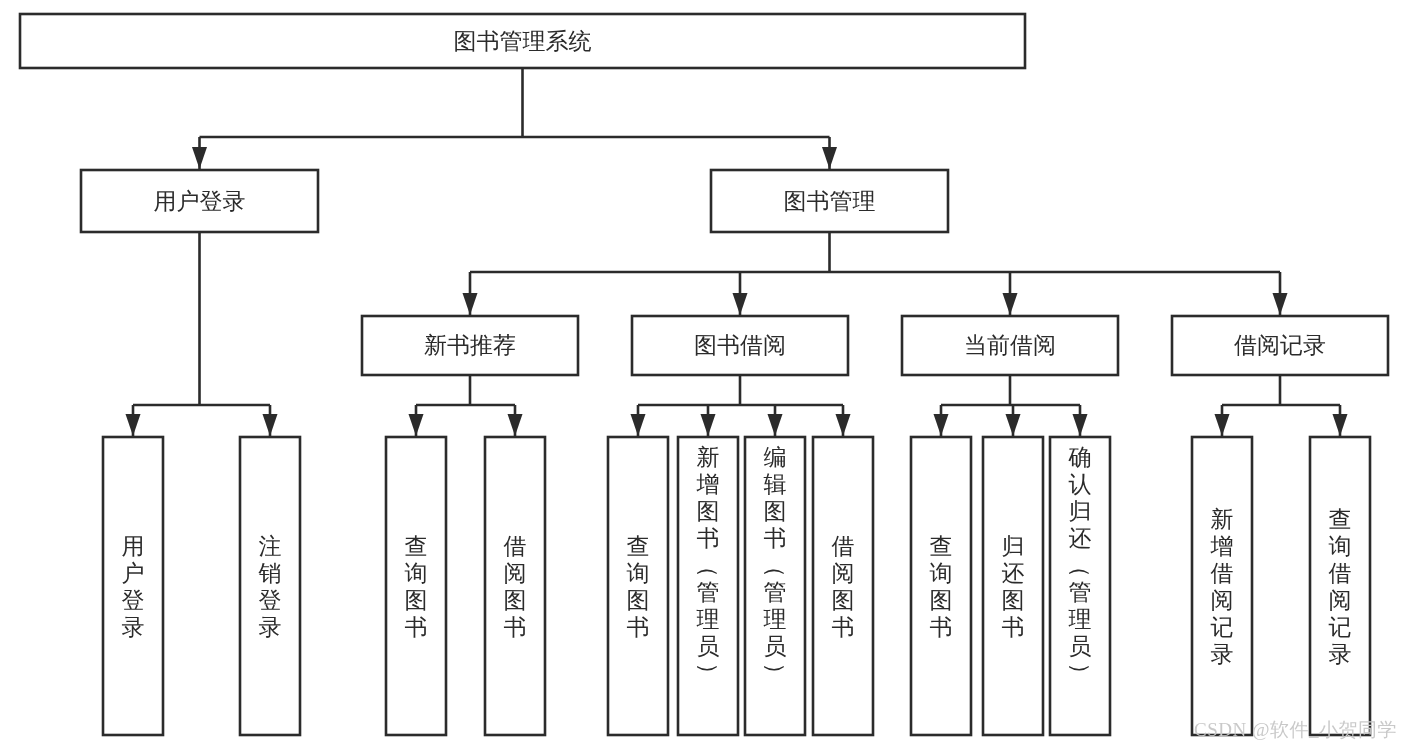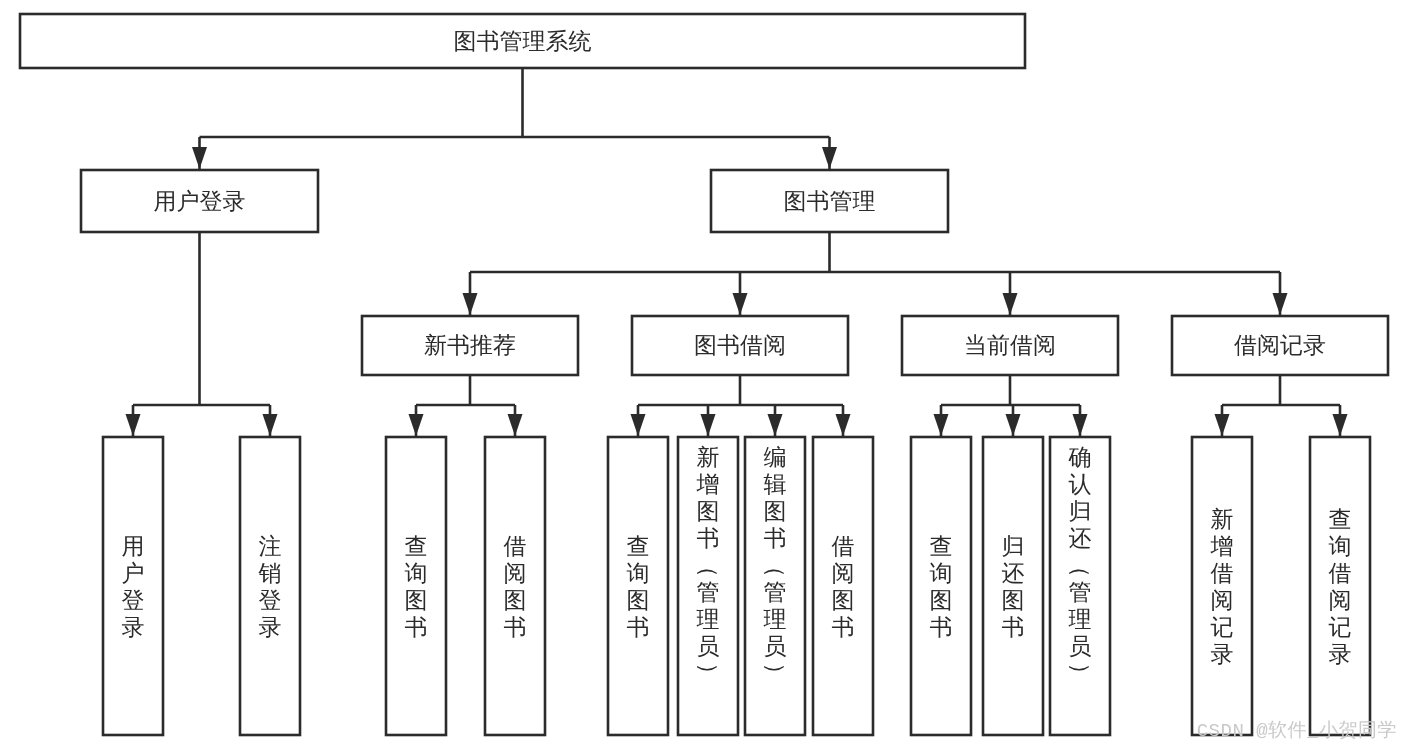--- a/index.html
+++ b/index.html
@@ -44,21 +44,21 @@
     stroke-linecap: butt;
   }
   .arrow-head {
     fill: #2b2b2b;
     stroke: none;
   }
   .watermark {
     position: absolute;
     right: 8px;
     bottom: 4px;
-    font-family: Liberation Mono, monospace;
+    font-family: Liberation Serif, serif;
     font-size: 19px;
     color: #c9c9c9;
     white-space: nowrap;
     letter-spacing: 0.5px;
     pointer-events: none;
   }
 </style>
 </head>
 <body>
 

